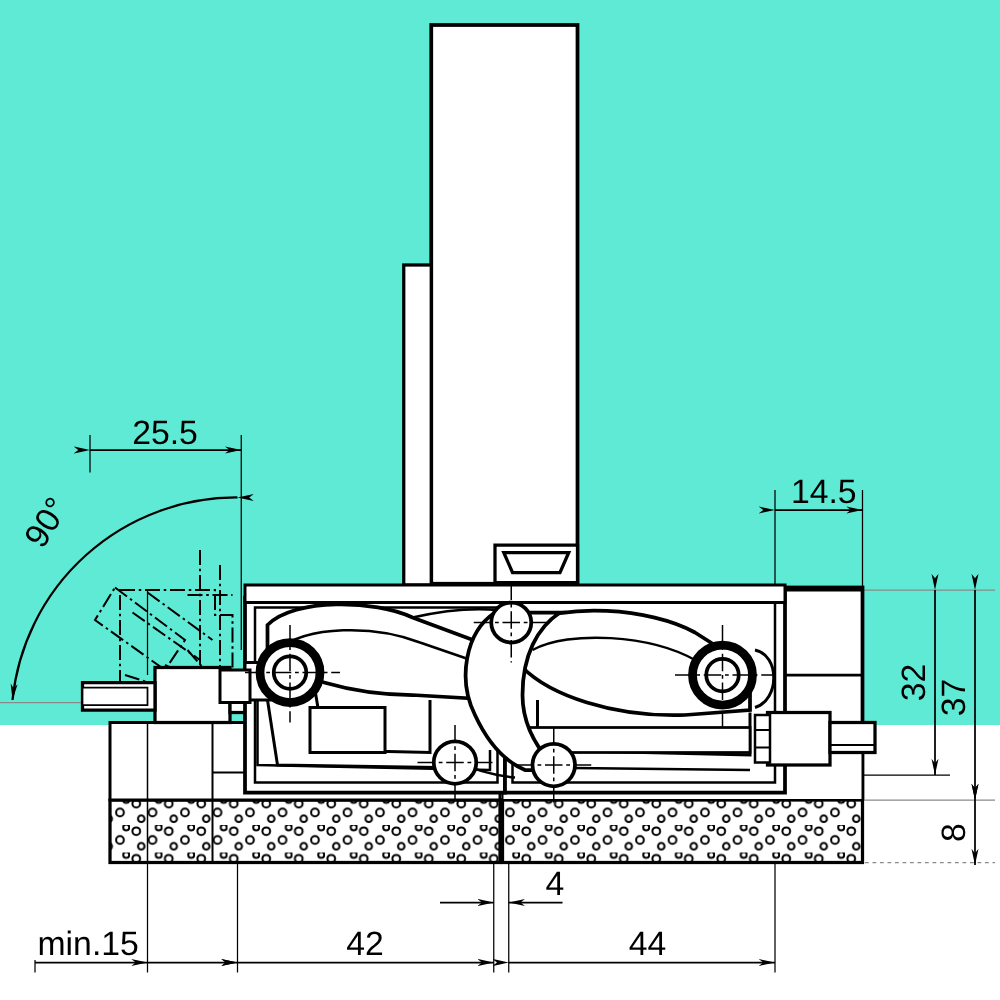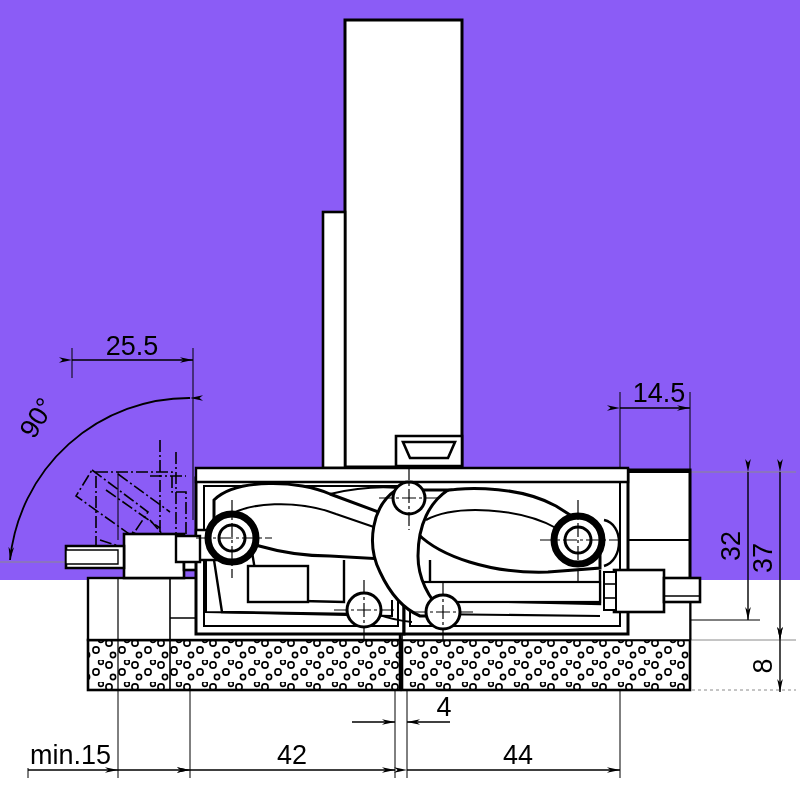--- a/index.html
+++ b/index.html
@@ -1,18 +1,18 @@
 <!DOCTYPE html>
 <html><head>
 <meta charset="utf-8">
 <style>
   html,body{margin:0;padding:0;background:#ffffff;}
   body{width:800px;height:800px;overflow:hidden;
        font-family:"Liberation Sans", sans-serif;}
-  #sheet{position:relative;width:800px;height:580px;background:#8b5cf6;}
+  #sheet{position:relative;width:800px;height:580px;background:#5eead4;}
   #sheet svg{display:block;}
   text{font-family:"Liberation Sans", sans-serif;}
 </style>
 </head>
 <body>
 
 <div id="sheet">
 <svg width="800" height="800" viewBox="0 0 800 800">
 
   <defs>

